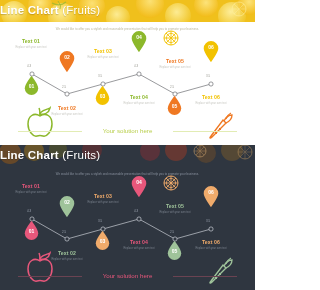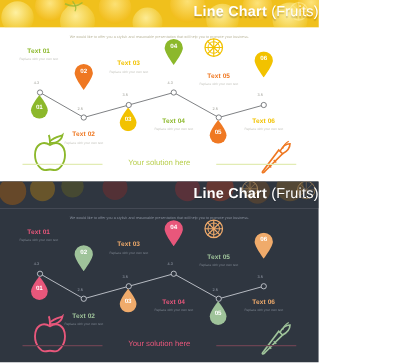--- a/index.html
+++ b/index.html
@@ -12,21 +12,21 @@
   .deck { width: 255px; height: 290px; display: flex; flex-direction: column; }
   .slide { position: relative; width: 255px; height: 145px; overflow: hidden; }
 
   
   .hdr { position: absolute; left: 0; top: 0; width: 100%; height: 22px; overflow: hidden; }
   .hdr-light { background: linear-gradient(180deg,#f3c417 0%, #f6cf2b 45%, #efc01a 100%); }
   .hdr-dark  { background: #2f3640; }
 
   .title {
     position: absolute; left: 0; top: 3px; width: 100%;
-    text-align: right; font-size: 11.5px; font-weight: bold;
+    text-align: left; font-size: 11.5px; font-weight: bold;
     letter-spacing: .2px; line-height: 15px; color: #fff;
     text-shadow: 0 1px 1px rgba(0,0,0,.20);
   }
   .title .paren { font-weight: normal; }
 
   .subtitle {
     position: absolute; left: 0; top: 27px; width: 100%;
     text-align: center; font-size: 2.9px; letter-spacing: .05px;
     line-height: 4px;
   }

